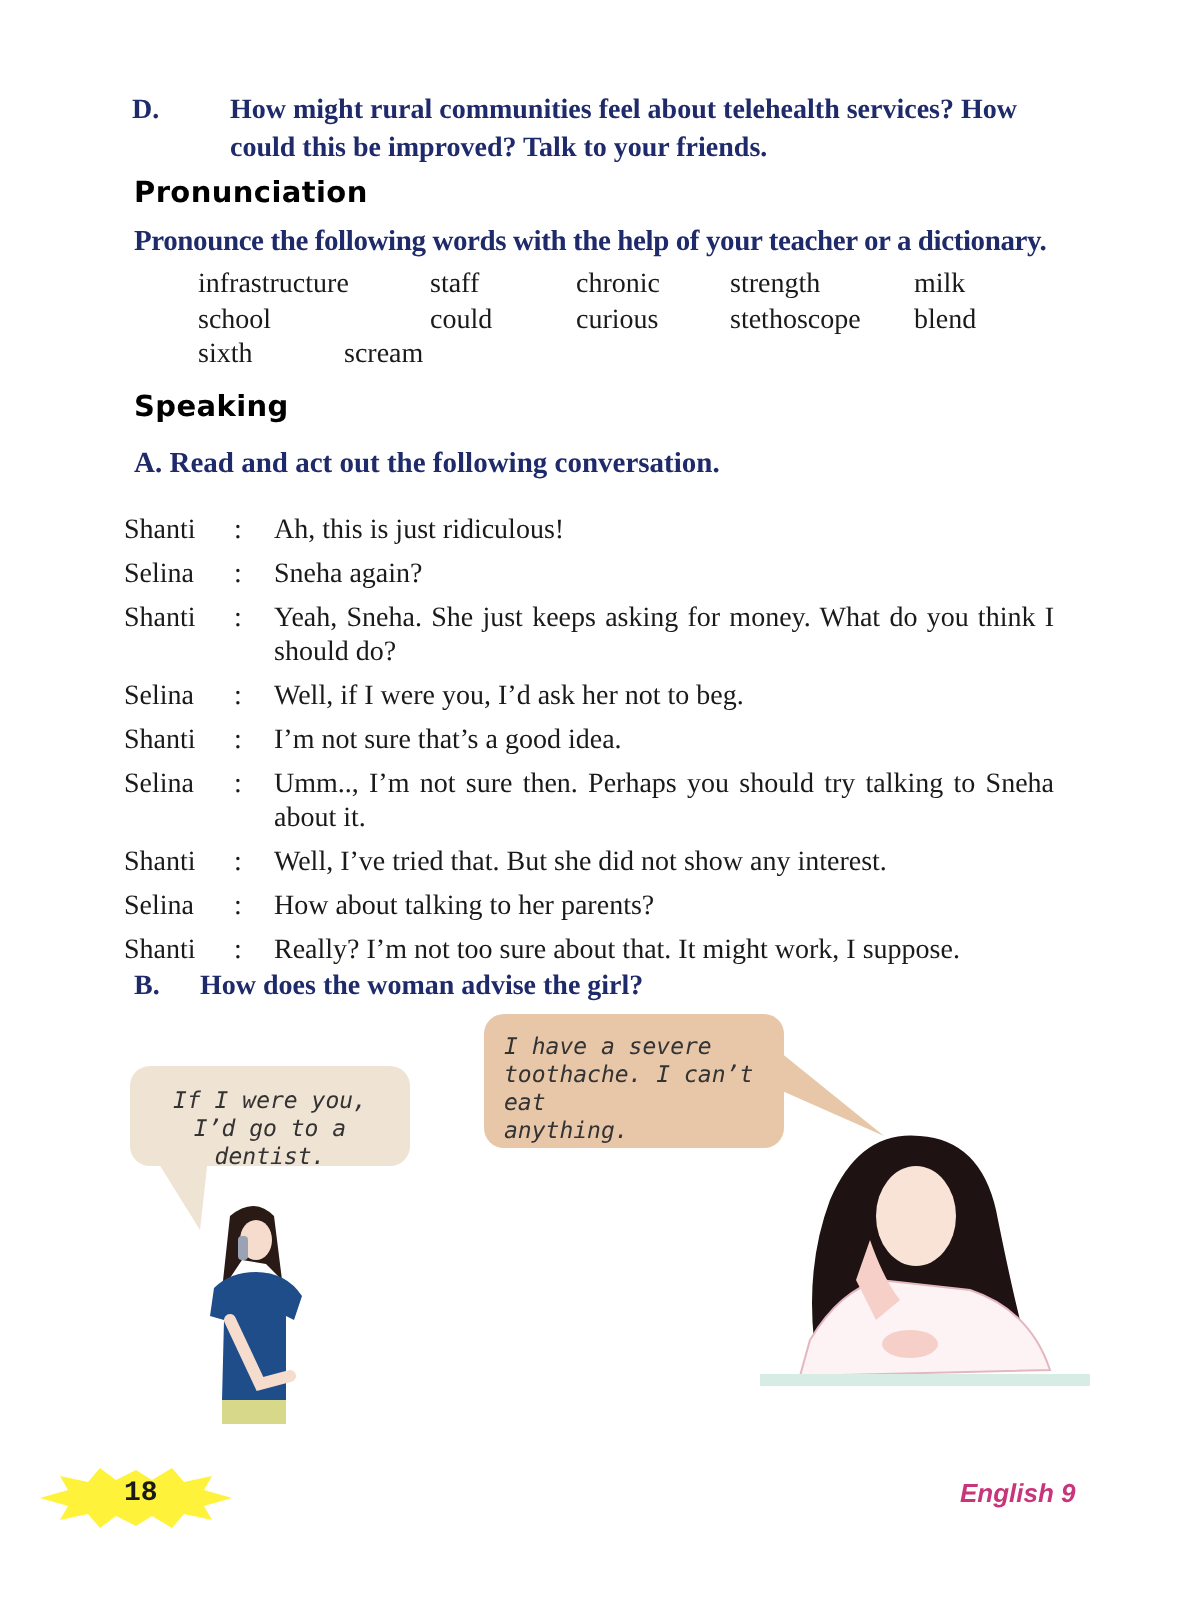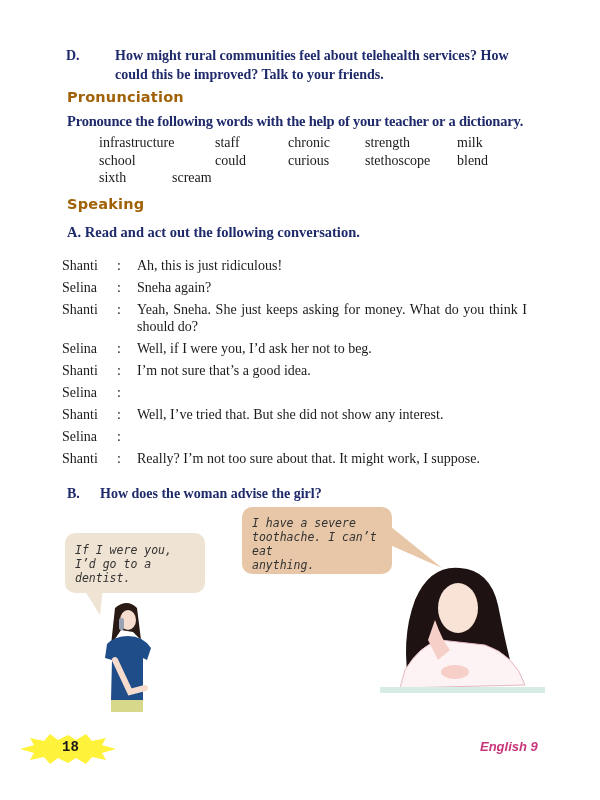--- a/index.html
+++ b/index.html
@@ -1,21 +1,21 @@
 <!DOCTYPE html>
 <html><head>
 <meta charset="utf-8">
 <style>
   html, body { margin: 0; padding: 0; background: #ffffff; }
   body { width: 600px; height: 800px; position: relative; overflow: hidden;
          font-family: "DejaVu Serif", "Liberation Serif", serif; color: #1a1a1a; }
   .abs { position: absolute; }
   .navy { color: #1f2a6b; }
   .q { font-family: "Liberation Serif", serif; font-weight: bold; font-size: 14px; line-height: 19px; }
-  .heading { font-family: "DejaVu Sans", sans-serif; font-weight: bold; color: #a16207; font-size: 14.5px; letter-spacing: 0.2px; }
+  .heading { font-family: "DejaVu Sans", sans-serif; font-weight: bold; color: #000000; font-size: 14.5px; letter-spacing: 0.2px; }
   .instr { font-family: "Liberation Serif", serif; font-weight: bold; font-size: 14.5px; color: #1f2a6b; letter-spacing: -0.2px; }
   .words { font-family: "Liberation Serif", serif; font-size: 14px; line-height: 17.5px; }
   .word-row { display: flex; }
   .w0 { width: 116px; } .w1 { width: 73px; } .w2 { width: 77px; } .w3 { width: 92px; } .w4 { width: 60px; }
   .dlg { font-family: "Liberation Serif", serif; font-size: 14px; line-height: 17px; }
   .dlg-row { display: flex; margin-bottom: 5px; }
   .spk { width: 55px; }
   .colon { width: 20px; }
   .line { width: 390px; text-align: justify; }
   .bubble { font-family: "DejaVu Sans Mono", "Liberation Mono", monospace; font-style: italic; font-size: 11.5px; line-height: 14px; color: #333; border-radius: 10px; padding: 10px 10px; box-sizing: border-box; }
@@ -81,44 +81,46 @@
     <span class="line">Well, if I were you, I’d ask her not to beg.</span>
   </div>
   <div class="dlg-row">
     <span class="spk">Shanti</span>
     <span class="colon">:</span>
     <span class="line">I’m not sure that’s a good idea.</span>
   </div>
   <div class="dlg-row">
     <span class="spk">Selina</span>
     <span class="colon">:</span>
+    <span class="line">Umm.., I’m not sure then. Perhaps you should try talking to Sneha about it.</span>
   </div>
   <div class="dlg-row">
     <span class="spk">Shanti</span>
     <span class="colon">:</span>
     <span class="line">Well, I’ve tried that. But she did not show any interest.</span>
   </div>
   <div class="dlg-row">
     <span class="spk">Selina</span>
     <span class="colon">:</span>
+    <span class="line">How about talking to her parents?</span>
   </div>
   <div class="dlg-row">
     <span class="spk">Shanti</span>
     <span class="colon">:</span>
     <span class="line">Really? I’m not too sure about that. It might work, I suppose.</span>
   </div>
 </div>
 
 <div class="abs q navy" style="left:67px; top:484px;">B.</div>
 <div class="abs q navy" style="left:100px; top:484px;">How does the woman advise the girl?</div>
 
 <svg class="abs" style="left:60px; top:530px;" width="160" height="90">
   <path d="M12 40 L45 40 L40 85 Z" fill="#efe3d3"></path>
 </svg>
-<div class="abs bubble" style="left:65px; top:533px; width:140px; height:60px; background:#efe3d3;">
+<div class="abs bubble" style="left:65px; top:533px; width:140px; height:50px; background:#efe3d3;text-align:center;">
   <div>If I were you,</div>
   <div>I’d go to a dentist.</div>
 </div>
 
 <svg class="abs" style="left:380px; top:510px;" width="70" height="60">
   <path d="M0 8 L10 35 L62 58 Z" fill="#e8c7a8"></path>
 </svg>
 <div class="abs bubble" style="left:242px; top:507px; width:150px; height:67px; background:#e8c7a8; padding-top:9px;">
   <div>I have a severe</div>
   <div>toothache. I can’t eat</div>

